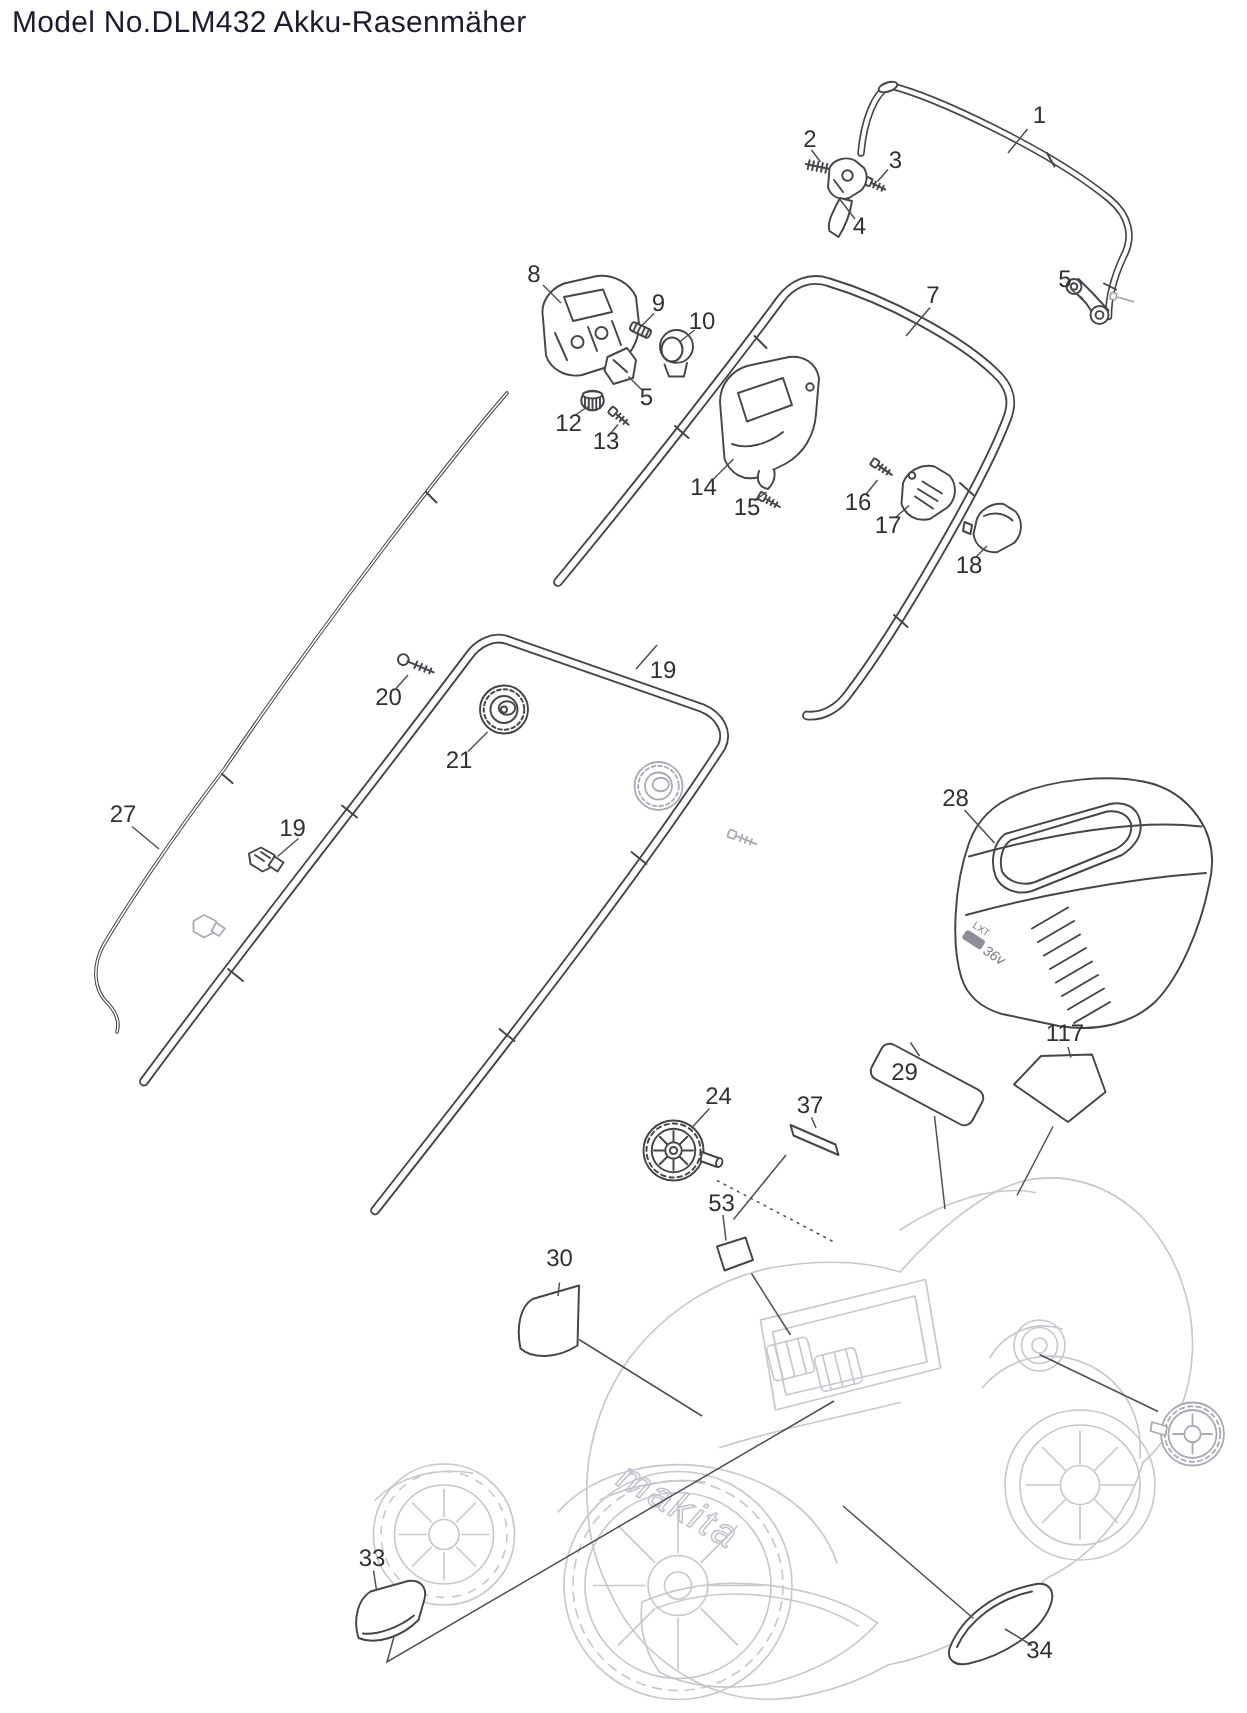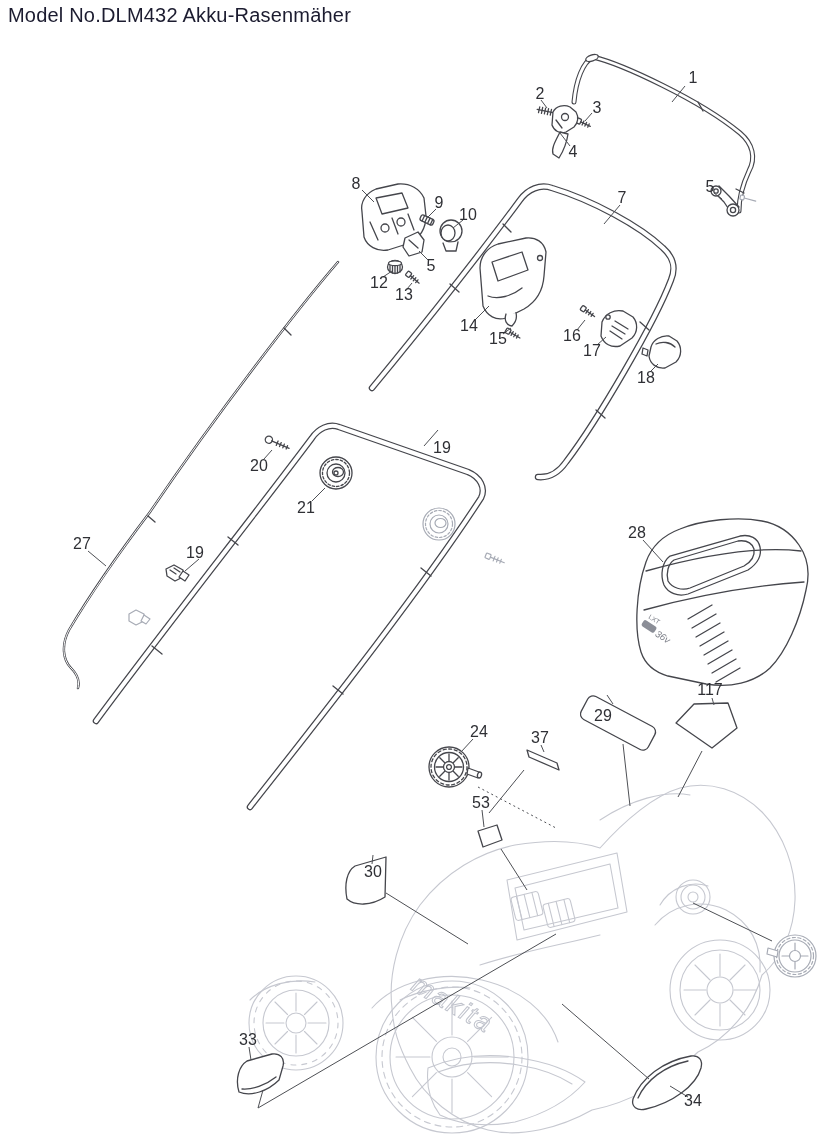--- a/index.html
+++ b/index.html
@@ -381,18 +381,18 @@
   <div class="lbl" style="left:646px;top:378px">18</div>
   <div class="lbl" style="left:442px;top:448px">19</div>
   <div class="lbl" style="left:259px;top:466px">20</div>
   <div class="lbl" style="left:306px;top:508px">21</div>
   <div class="lbl" style="left:479px;top:732px">24</div>
   <div class="lbl" style="left:195px;top:553px">19</div>
   <div class="lbl" style="left:82px;top:544px">27</div>
   <div class="lbl" style="left:637px;top:533px">28</div>
   <div class="lbl" style="left:603px;top:716px">29</div>
   <div class="lbl" style="left:710px;top:690px">117</div>
-  <div class="lbl" style="left:373px;top:872px">30</div>
+  <div class="lbl" style="left:373px;top:840px">30</div>
   <div class="lbl" style="left:481px;top:803px">53</div>
   <div class="lbl" style="left:540px;top:738px">37</div>
   <div class="lbl" style="left:248px;top:1040px">33</div>
   <div class="lbl" style="left:693px;top:1101px">34</div>
 </div>
 
 </body></html>

